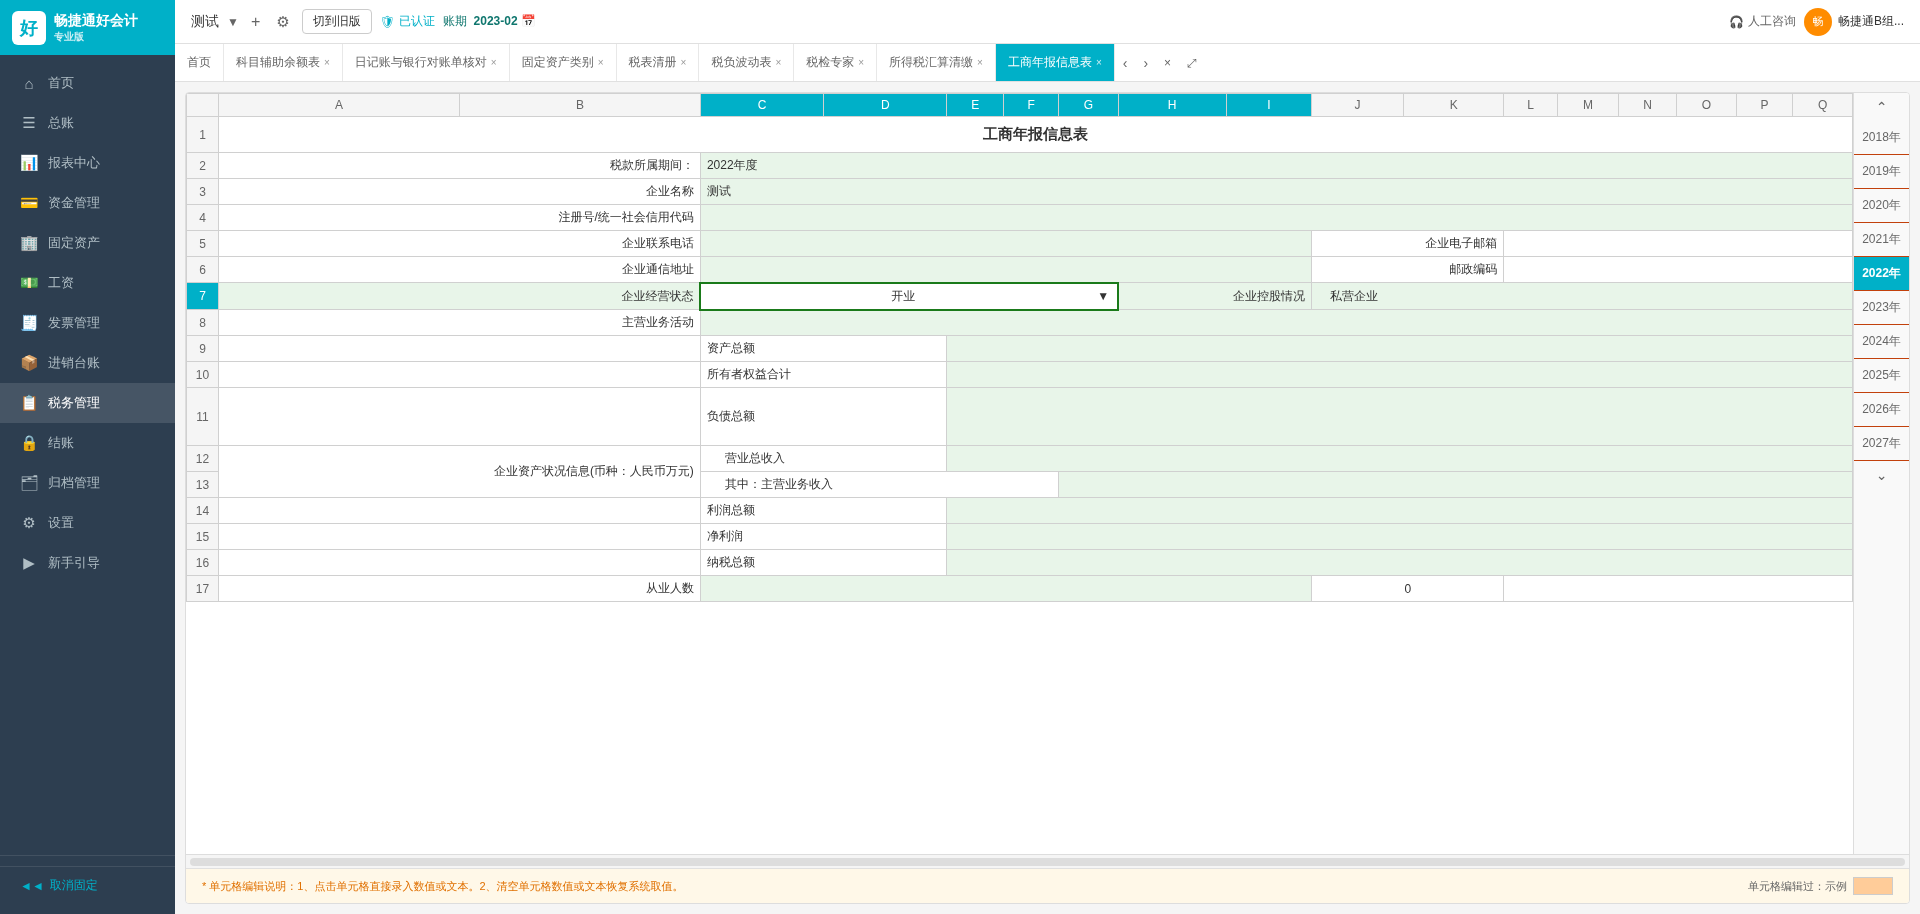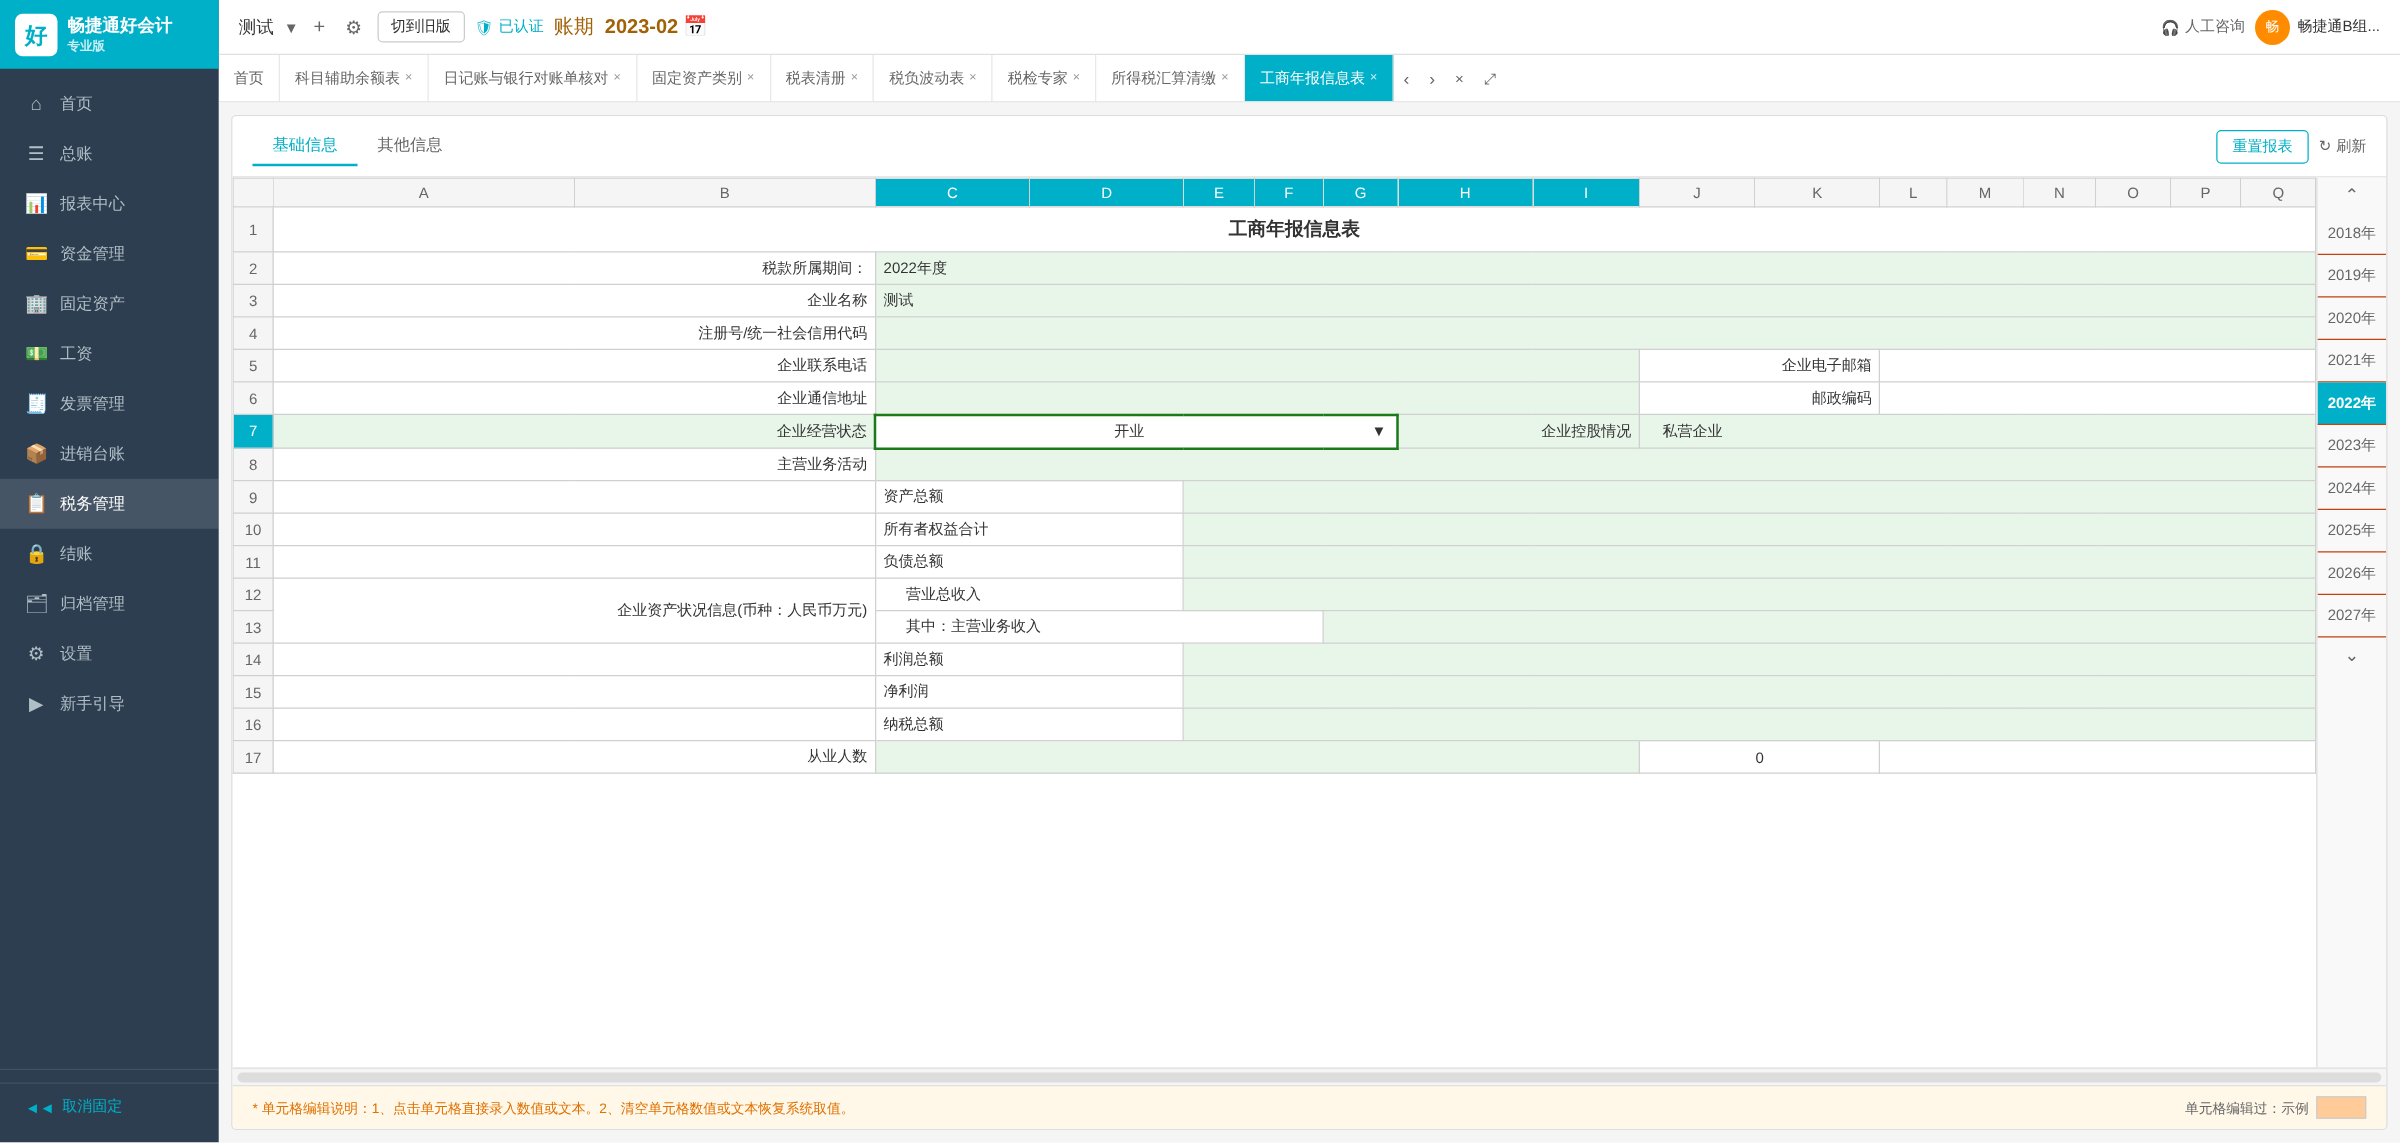--- a/index.html
+++ b/index.html
@@ -75,21 +75,21 @@
     .topbar-settings { color: #666; cursor: pointer; font-size: 15px; padding: 4px; }
     .topbar-switch-btn {
       border: 1px solid #ccc; border-radius: 4px;
       padding: 3px 10px; font-size: 12px; color: #333;
       cursor: pointer; background: white;
     }
     .topbar-certified {
       display: flex; align-items: center; gap: 4px;
       color: #00b0c8; font-size: 12px;
     }
-    .topbar-period { color: #a16207; font-size: 16px; }
+    .topbar-period { color: #0f766e; font-size: 12px; }
     .topbar-spacer { flex: 1; }
     .topbar-help { display: flex; align-items: center; gap: 4px; color: #666; cursor: pointer; font-size: 12px; }
     .topbar-user { display: flex; align-items: center; gap: 6px; color: #333; font-size: 12px; cursor: pointer; }
     .topbar-avatar { width: 28px; height: 28px; border-radius: 50%; background: #ff8c00; display: flex; align-items: center; justify-content: center; color: white; font-size: 11px; }
 
     
     .tabs-bar {
       background: white;
       display: flex; align-items: center;
       border-bottom: 1px solid #e0e0e0;
@@ -334,37 +334,20 @@
     <div class="tab-nav-btn">‹</div>
     <div class="tab-nav-btn">›</div>
     <div class="tab-close-all">×</div>
     <div class="tab-expand">⤢</div>
   </div>
 
   <div class="content">
 
     <div class="spreadsheet-container">
 
-      <div class="sheet-toolbar">
-        <div class="sheet-tabs">
-          <div class="sheet-tab active">
-            <span>基础信息</span>
-          </div>
-          <div class="sheet-tab">
-            <span>其他信息</span>
-          </div>
-        </div>
-        <div class="sheet-actions">
-          <button class="reset-btn">重置报表</button>
-          <div class="refresh-btn">
-            <span>↻</span>
-            <span>刷新</span>
-          </div>
-        </div>
-      </div>
 
       <div class="spreadsheet-scroll" style="flex:1;overflow:auto;display:flex;">
 
         <div style="flex:1;overflow:auto;">
           <table class="spreadsheet">
             <thead>
               <tr class="col-header-row">
                 <th class="col-header" style="width:32px;"></th>
                 <th class="col-header">A</th>
                 <th class="col-header">B</th>
@@ -455,21 +438,21 @@
               <tr>
                 <td class="row-header">10</td>
                 <td colspan="2" style="padding:4px 6px;"></td>
                 <td colspan="2" style="padding:4px 6px;">所有者权益合计</td>
                 <td colspan="13" class="cell-selected-col" style="padding:4px 6px;"></td>
               </tr>
 
               <tr>
                 <td class="row-header">11</td>
                 <td colspan="2" style="padding:4px 6px;"></td>
-                <td colspan="2" style="padding:4px 6px;">负债总额</td>
+                <td colspan="2" style="padding:20px 6px;">负债总额</td>
                 <td colspan="13" class="cell-selected-col" style="padding:4px 6px;"></td>
               </tr>
 
               <tr>
                 <td class="row-header">12</td>
                 <td colspan="2" rowspan="2" style="text-align:right;padding:4px 6px;vertical-align:middle;">企业资产状况信息(币种：人民币万元)</td>
                 <td colspan="2" style="padding:4px 24px;">营业总收入</td>
                 <td colspan="13" class="cell-selected-col" style="padding:4px 6px;"></td>
               </tr>
 

